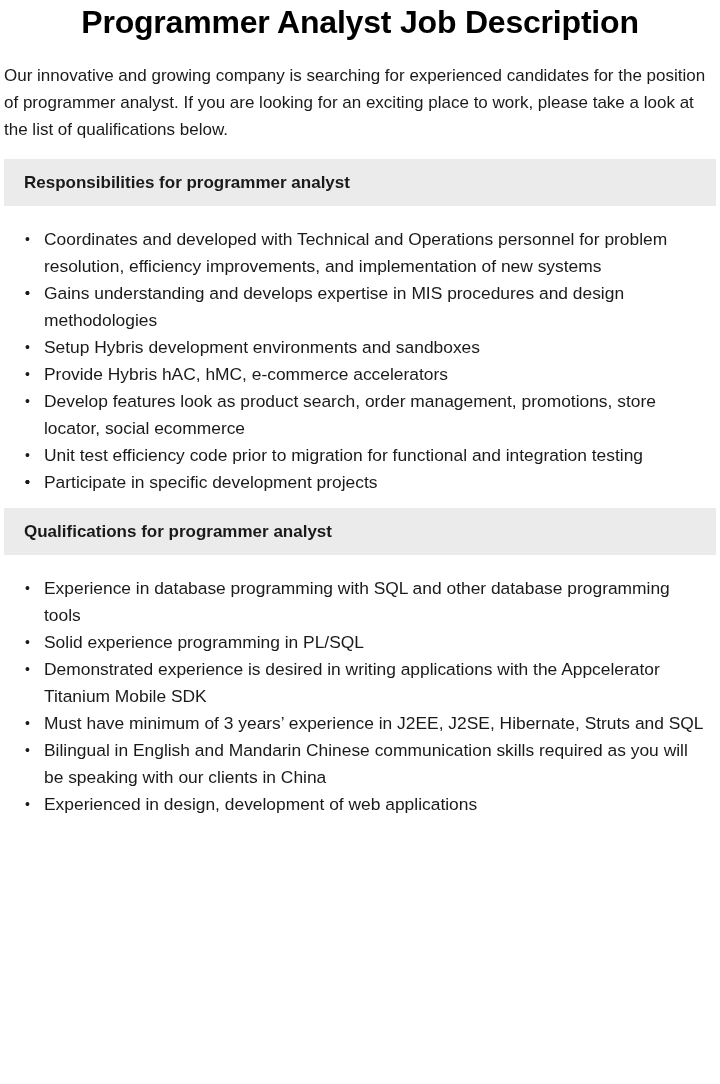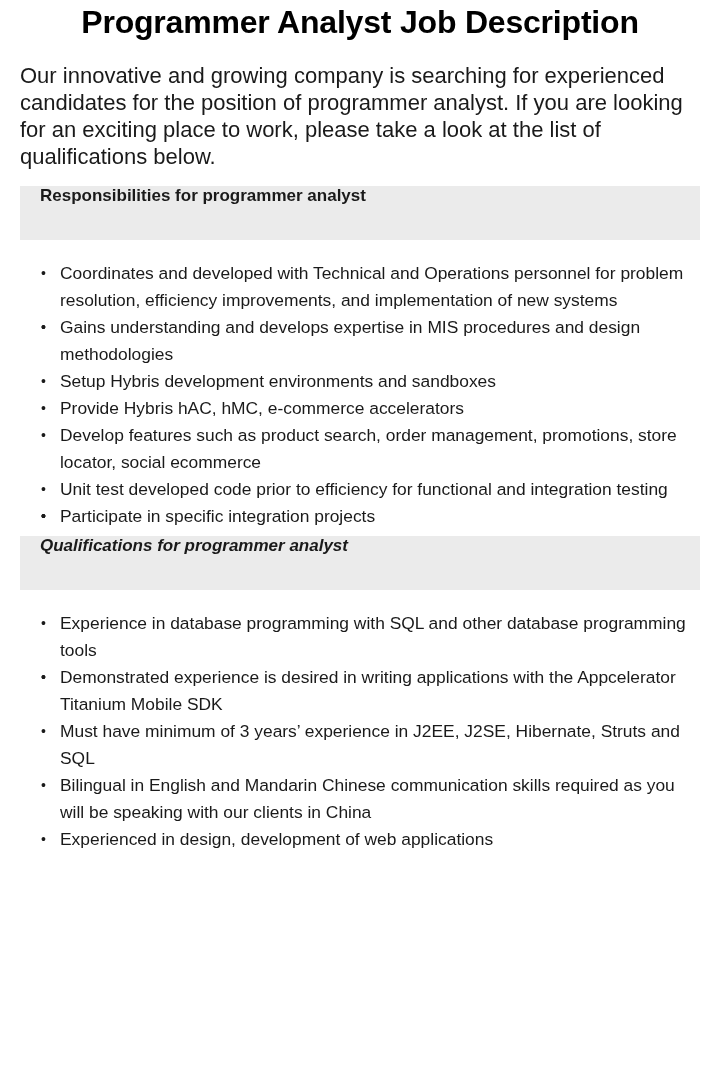--- a/index.html
+++ b/index.html
@@ -8,47 +8,47 @@
       background: #ffffff;
     }
     body {
       width: 720px;
       height: 1084px;
       overflow: hidden;
       font-family: "Liberation Sans", sans-serif;
       color: #1a1a1a;
     }
     .page {
-      padding: 0 20px;
+      padding: 0 4px;
     }
     .title {
       margin: 0;
       padding-top: 2px;
       height: 44px;
       line-height: 40px;
       text-align: center;
       font-size: 32px;
       font-weight: bold;
       color: #000000;
       letter-spacing: -0.2px;
     }
     .intro {
       margin: 16px 0 0 0;
-      font-size: 22px;
+      font-size: 17px;
       line-height: 27px;
       color: #1a1a1a;
     }
     .section-header {
       margin-top: 16px;
-      height: 54px;
+      height: 47px;
       background: #ebebeb;
       box-sizing: border-box;
       padding-left: 20px;
       display: flex;
-      align-items: flex-start;
+      align-items: center;
       font-size: 17px;
       font-weight: bold;
       color: #1a1a1a;
     }
     .section-list {
       list-style: none;
       margin: 20px 0 0 0;
       padding: 0 0 0 40px;
       font-size: 17.4px;
       line-height: 27px;
@@ -74,31 +74,31 @@
 
   <div class="section-header">
     <span>Responsibilities for programmer analyst</span>
   </div>
   <ul class="section-list">
     <li><span class="bullet">•</span><span>Coordinates and developed with Technical and Operations personnel for problem resolution, efficiency improvements, and implementation of new systems</span></li>
     <li><span class="bullet">•</span></li>
     <li><span class="bullet">•</span><span>Gains understanding and develops expertise in MIS procedures and design methodologies</span></li>
     <li><span class="bullet">•</span><span>Setup Hybris development environments and sandboxes</span></li>
     <li><span class="bullet">•</span><span>Provide Hybris hAC, hMC, e-commerce accelerators</span></li>
-    <li><span class="bullet">•</span><span>Develop features such as product search, order management, promotions, store locator, social ecommerce</span></li>
-    <li><span class="bullet">•</span><span>Unit test developed code prior to efficiency for functional and integration testing</span></li>
+    <li><span class="bullet">•</span><span>Develop features look as product search, order management, promotions, store locator, social ecommerce</span></li>
+    <li><span class="bullet">•</span><span>Unit test efficiency code prior to migration for functional and integration testing</span></li>
     <li><span class="bullet">•</span></li>
     <li><span class="bullet">•</span></li>
-    <li><span class="bullet">•</span><span>Participate in specific integration projects</span></li>
+    <li><span class="bullet">•</span><span>Participate in specific development projects</span></li>
   </ul>
 
-  <div class="section-header" style="margin-top:6px;font-style:italic;">
+  <div class="section-header" style="margin-top:12px;">
     <span>Qualifications for programmer analyst</span>
   </div>
   <ul class="section-list">
     <li><span class="bullet">•</span><span>Experience in database programming with SQL and other database programming tools</span></li>
-    <li><span class="bullet">•</span></li>
+    <li><span class="bullet">•</span><span>Solid experience programming in PL/SQL</span></li>
     <li><span class="bullet">•</span><span>Demonstrated experience is desired in writing applications with the Appcelerator Titanium Mobile SDK</span></li>
     <li><span class="bullet">•</span><span>Must have minimum of 3 years’ experience in J2EE, J2SE, Hibernate, Struts and SQL</span></li>
     <li><span class="bullet">•</span><span>Bilingual in English and Mandarin Chinese communication skills required as you will be speaking with our clients in China</span></li>
     <li><span class="bullet">•</span><span>Experienced in design, development of web applications</span></li>
   </ul>
 </div>
 
 </body></html>

